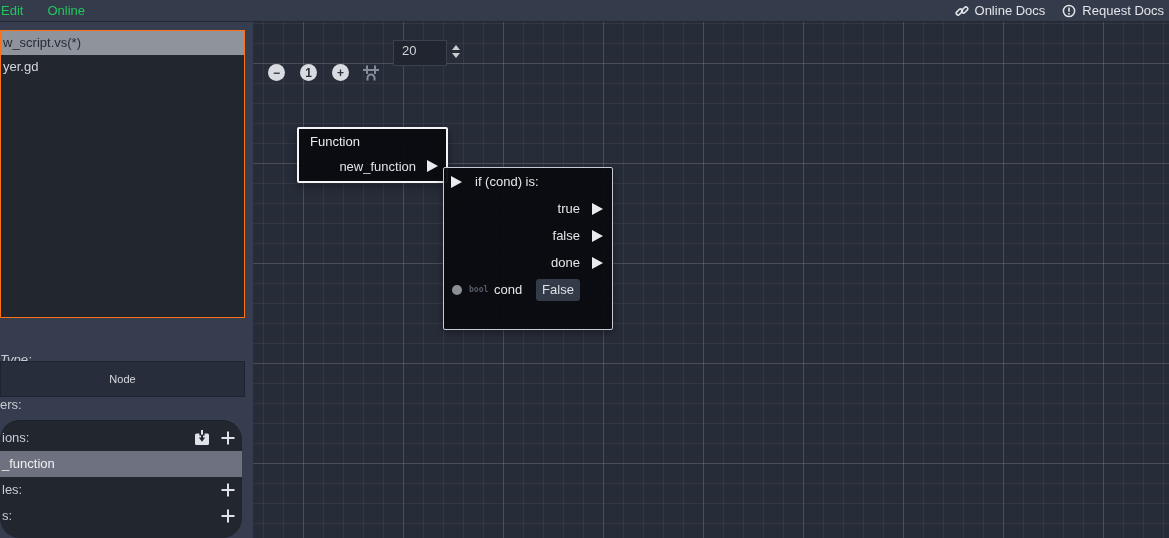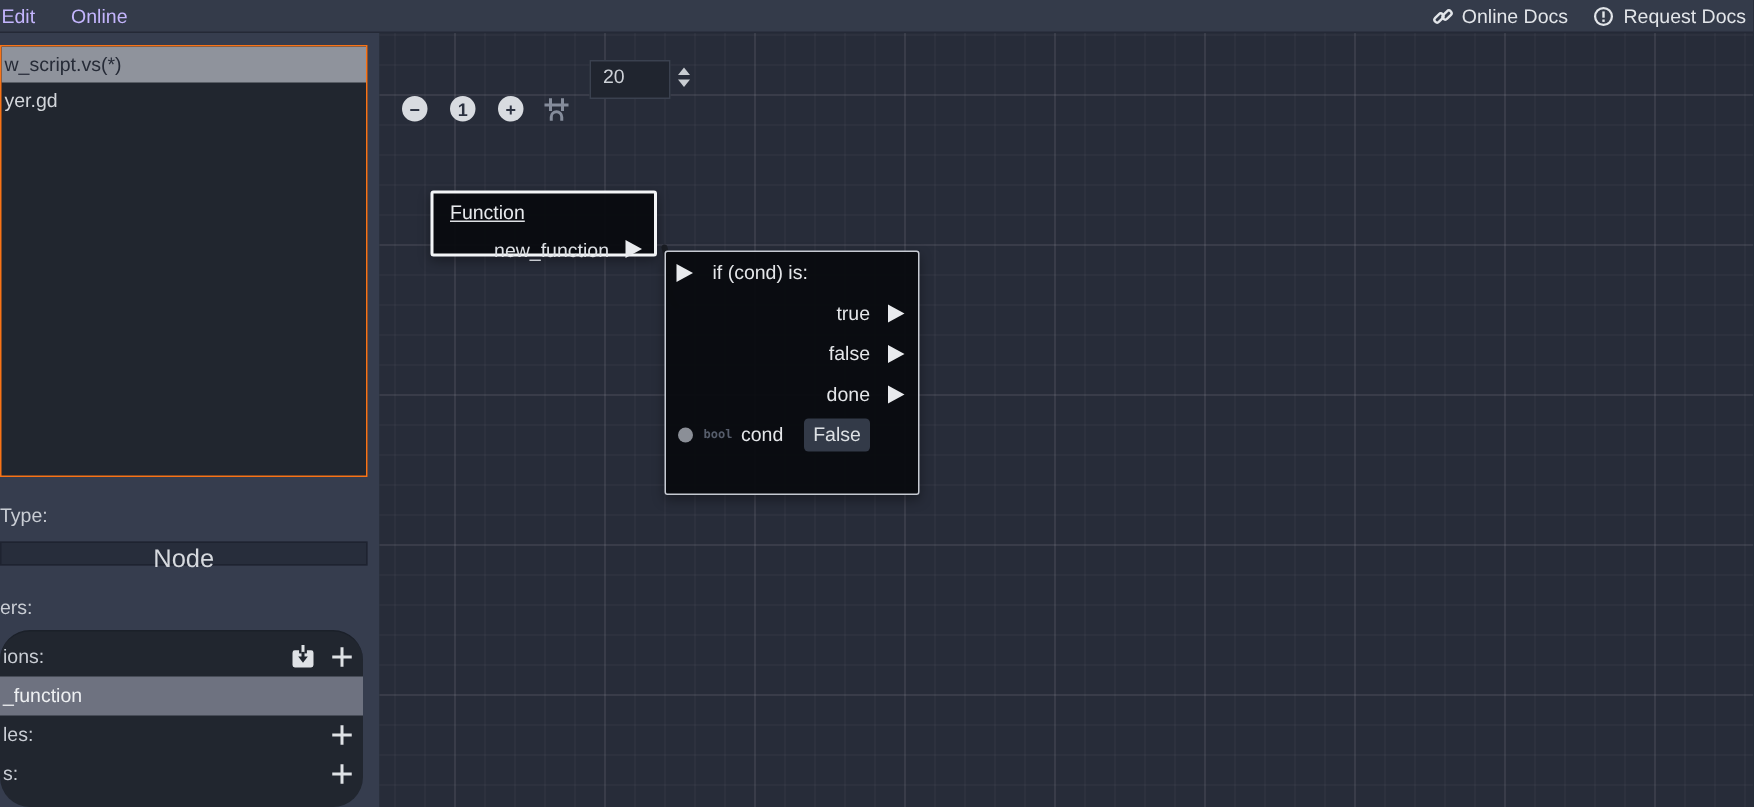--- a/index.html
+++ b/index.html
@@ -5,35 +5,35 @@
   * { margin:0; padding:0; box-sizing:border-box; }
   html,body { width:1169px; height:538px; overflow:hidden; background:#272c39; }
   body, button, input { font-family:"Liberation Sans","DejaVu Sans",sans-serif; }
   .app { position:relative; width:1169px; height:538px; background:#272c39; font-size:13px; color:#dde0e4; }
 
   
   .menubar { position:absolute; left:0; top:0; width:1169px; height:22px;
              background:#343b4a; border-bottom:1px solid #242936;
              display:flex; justify-content:space-between; align-items:center; }
   .menu-left { display:flex; align-items:center; height:22px; }
-  .menu-item { padding:0 12px 0 1px; line-height:22px; color:#c4b5fd; cursor:default; }
+  .menu-item { padding:0 12px 0 1px; line-height:22px; color:#22c55e; cursor:default; }
   .menu-item + .menu-item { padding-left:12px; }
   .menu-right { display:flex; align-items:flex-start; gap:16px; padding-right:5px; }
   .menu-link { display:flex; align-items:center; gap:5px; line-height:22px; color:#e2e5e9; }
 
   
   .sidebar { position:absolute; left:0; top:22px; width:253px; height:516px; background:#363d4e; }
   .script-list { position:absolute; left:0; top:8px; width:245px; height:288px;
                  background:#21262f; border:1px solid #f97316; overflow:hidden; }
   .script-item { height:24px; line-height:24px; padding-left:2px; color:#d3d6db; white-space:nowrap; }
   .script-item.selected { background:#8f939c; color:#262b37; }
   .side-label { position:absolute; left:0; height:20px; line-height:20px; color:#c9cdd4; }
-  .type-label { top:312px; }
-  .node-btn { position:absolute; left:0; top:339px; width:245px; height:16px;
-              background:#272d3b; border:1px solid #1e2330; color:#d6d9de; font-size:17px;
+  .type-label { top:328px;font-style:italic; }
+  .node-btn { position:absolute; left:0; top:339px; width:245px; height:36px;
+              background:#272d3b; border:1px solid #1e2330; color:#d6d9de; font-size:11px;
               text-align:center; line-height:22px; }
   .members-label { top:373px; }
   .members-tree { position:absolute; left:0; top:398px; width:242px; height:118px;
                   background:#21262f; border-top:1px solid #1b2029; padding-top:4px; overflow:hidden;border-radius:20px; }
   .tree-row { position:relative; height:26px; line-height:26px; padding-left:2px;
               color:#c9cdd4; white-space:nowrap; }
   .tree-row.selected { background:#6e7280; color:#eef0f2; }
   .tree-icons { position:absolute; right:6px; top:0; height:26px; display:flex; align-items:center; gap:10px; }
   .icon-btn { width:16px; height:16px; display:flex; align-items:center; justify-content:center; }
 
@@ -58,21 +58,21 @@
              background:#20252f; border:1px solid #3a414f; color:#ced2d8;
              line-height:20px; padding-left:8px; }
   .spin-arrows { position:absolute; left:198px; top:21px; width:10px; height:16px;
                  display:flex; flex-direction:column; align-items:center; justify-content:center; gap:3px; }
   .tri-up-s { width:0;height:0;border-left:4px solid transparent;border-right:4px solid transparent;border-bottom:5px solid #c9cdd2; }
   .tri-dn-s { width:0;height:0;border-left:4px solid transparent;border-right:4px solid transparent;border-top:5px solid #c9cdd2; }
 
   
   .gnode { position:absolute; background:rgba(9,11,16,0.96); border-radius:2px;
            box-shadow:0 3px 8px rgba(0,0,0,0.35); }
-  .function-node { left:34px; top:105px; width:151px; height:44px; border:2px solid #f3f5f7;text-decoration:underline; }
+  .function-node { left:44px; top:105px; width:151px; height:56px; border:2px solid #f3f5f7; }
   .fn-title { padding:5px 0 0 11px; color:#e8eaed; }
   .fn-row { position:absolute; left:0; right:0; top:26px; height:22px;
             display:flex; justify-content:flex-end; align-items:center; gap:11px; padding-right:8px;text-align:center; }
   .condition-node { left:190px; top:145px; width:170px; height:163px; border:1px solid #c6cad2; }
   .cn-header { position:relative; height:25px; line-height:25px; padding-left:11px; color:#e8eaed; }
   .cn-close { position:absolute; right:8px; top:6px; width:13px; height:13px; }
   .cn-row { position:relative; height:27px; line-height:27px; color:#e4e6e9; }
   .cn-seq-in { padding-left:31px; }
   .cn-seq-in .tri-r { position:absolute; left:7px; top:8px; }
   .cn-out { display:flex; justify-content:flex-end; align-items:center; gap:12px; padding-right:9px; }

